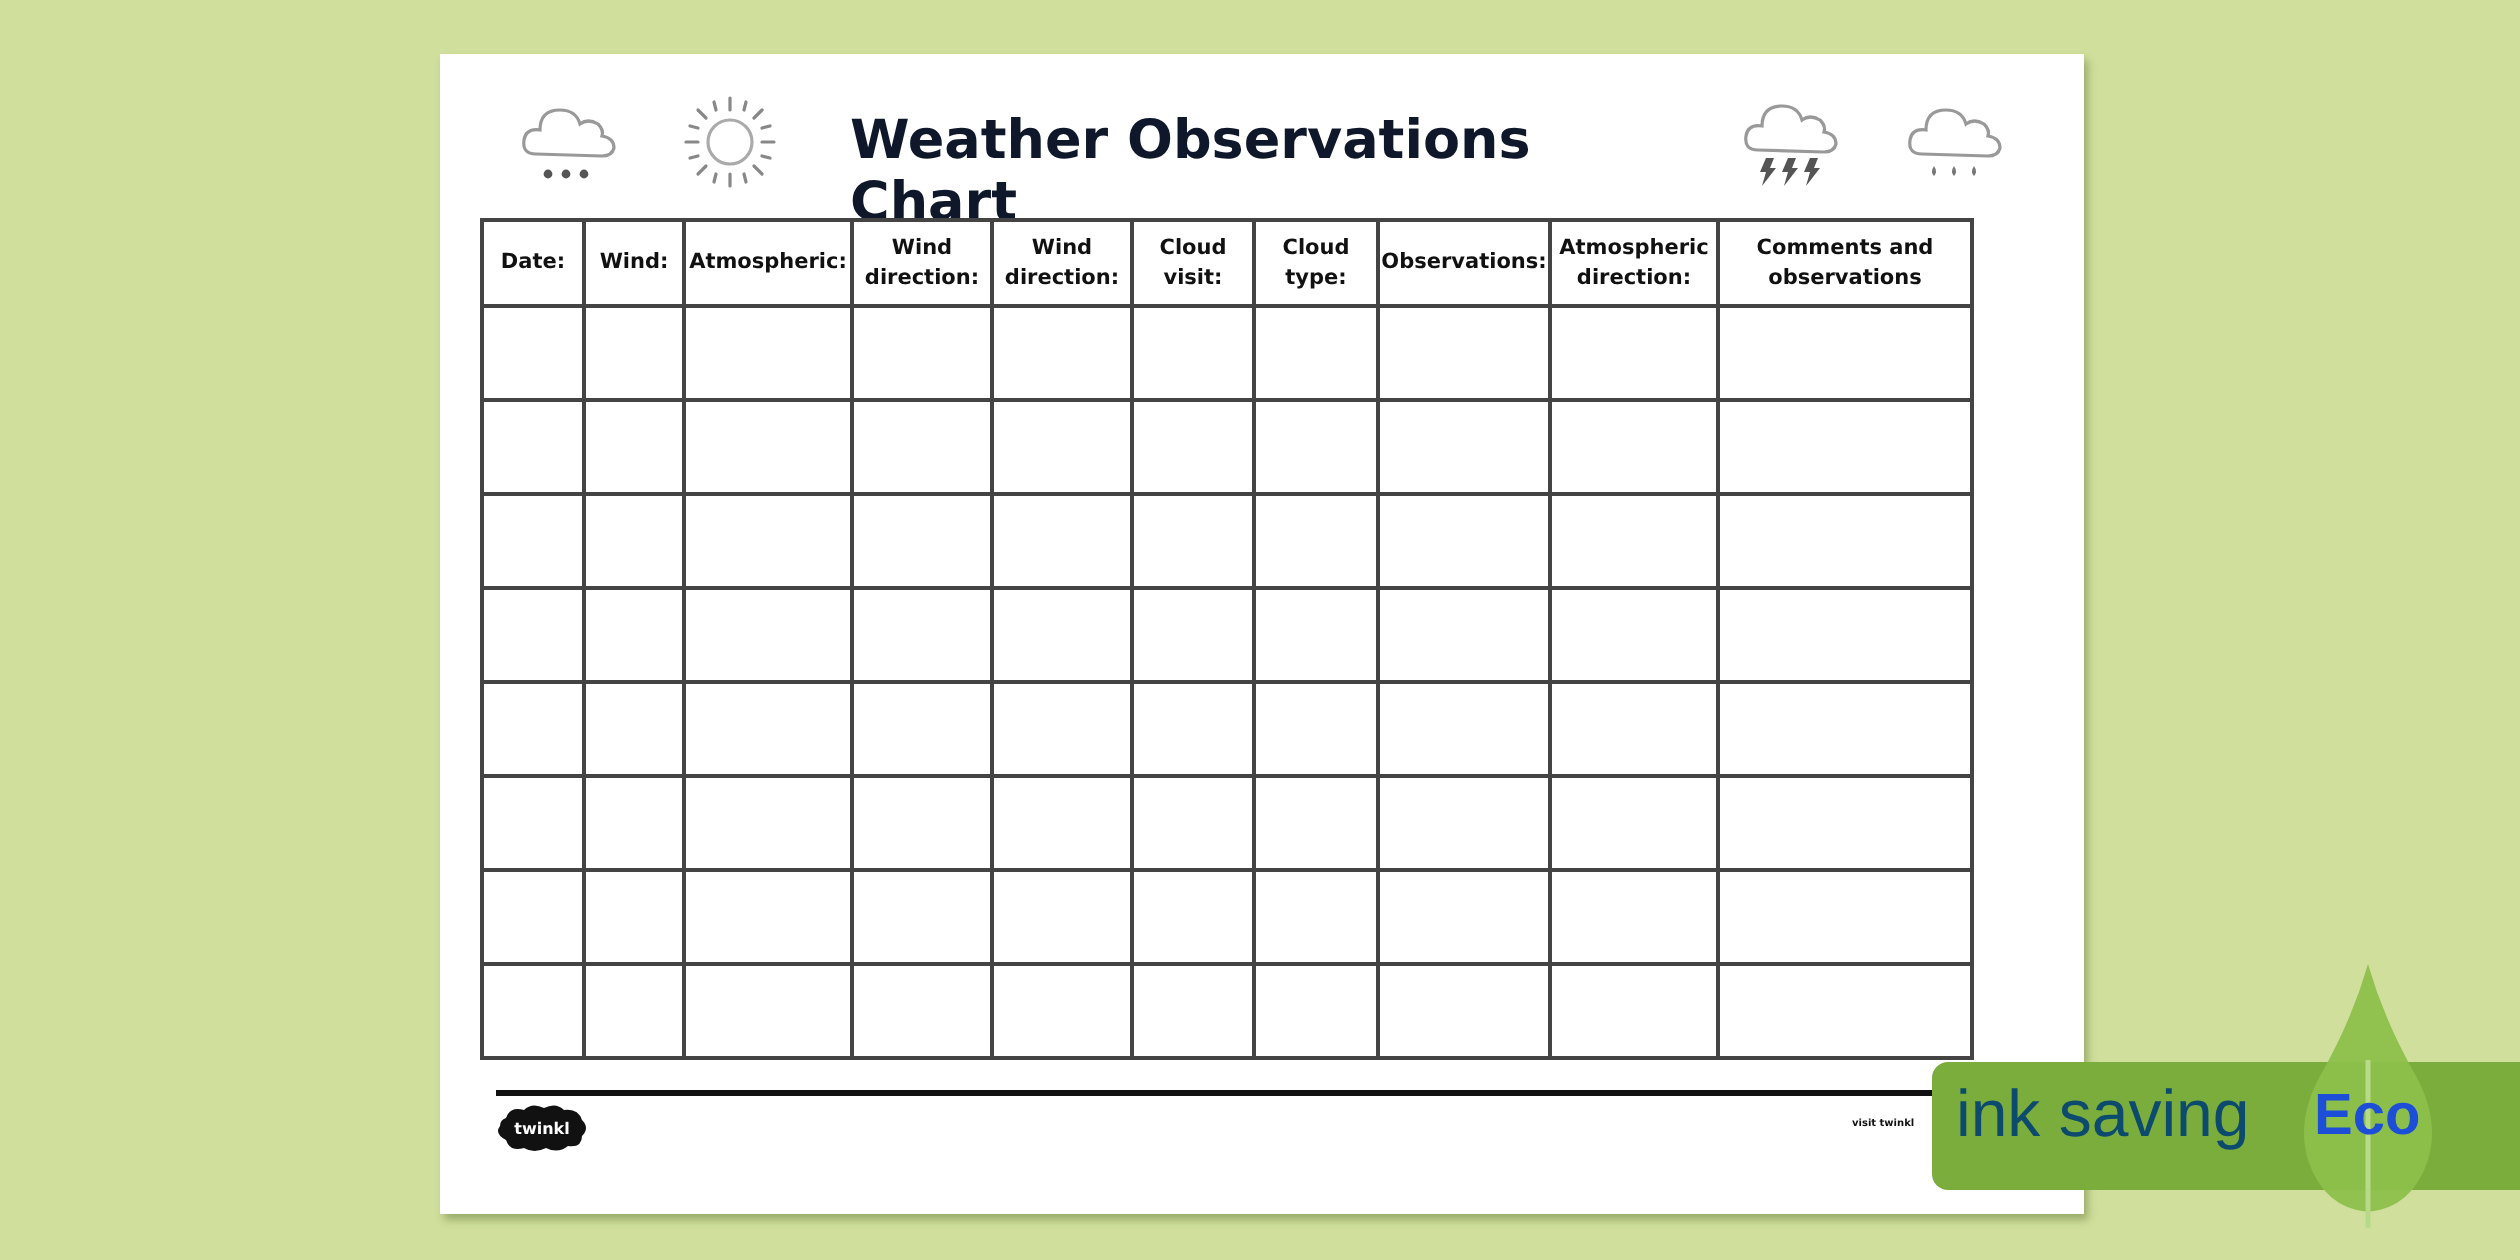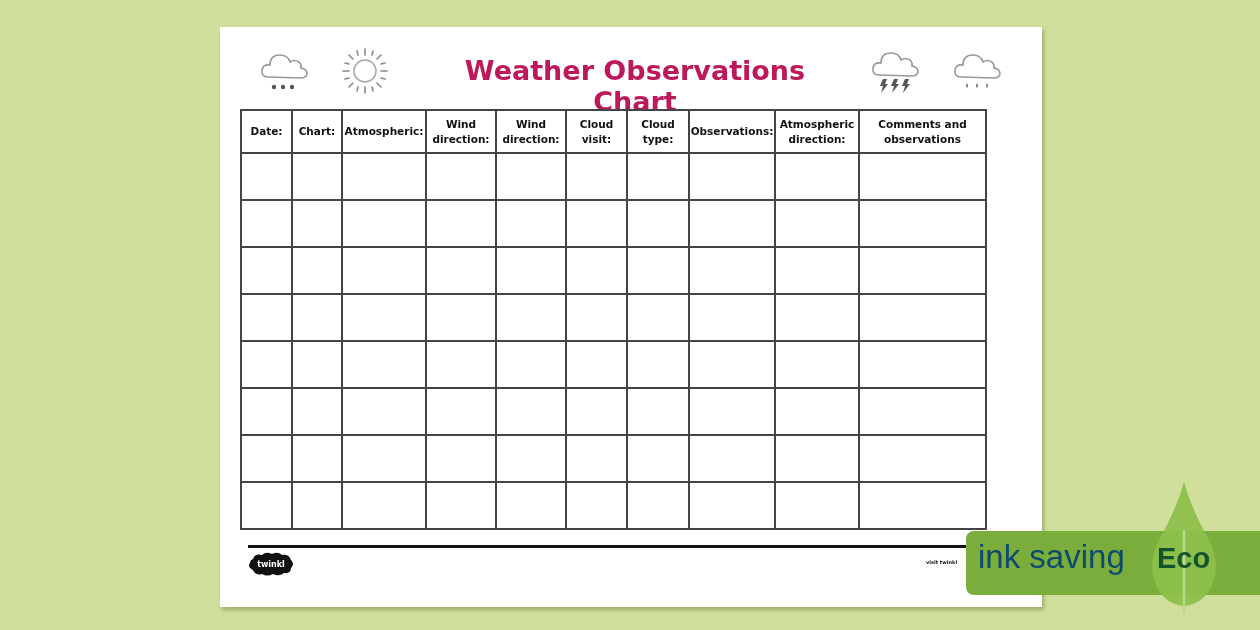--- a/index.html
+++ b/index.html
@@ -10,23 +10,23 @@
     font-family:"DejaVu Sans", sans-serif;
   }
   .page {
     position:absolute; left:220px; top:27px;
     width:822px; height:580px;
     background:#ffffff;
     box-shadow: 2px 3px 4px rgba(90,110,50,0.45);
   }
   .title {
     position:absolute; left:205px; top:28px; width:420px;
-    text-align:center;
+    text-align:left;
     font-family:"DejaVu Sans", sans-serif;
-    font-weight:bold; font-size:27px; color:#be185d;
+    font-weight:bold; font-size:27px; color:#0f172a;
     letter-spacing:0px;
   }
   .icon { position:absolute; }
   table.grid {
     position:absolute; left:20px; top:82px;
     border-collapse:collapse;
     table-layout:fixed;
   }
   table.grid td, table.grid th {
     border:2px solid #444;
@@ -60,21 +60,21 @@
   }
   .badge-text {
     position:absolute; left:978px; top:538px;
     font-family:"Liberation Sans", sans-serif;
     font-size:33px; color:#0c4a6e;
   }
   .drop { position:absolute; left:1146px; top:480px; }
   .eco-text {
     position:absolute; left:1157px; top:542px;
     font-family:"Liberation Sans", sans-serif;
-    font-weight:bold; font-size:29px; color:#14532d;
+    font-weight:bold; font-size:29px; color:#1d4ed8;
   }
 </style>
 </head>
 <body>
 
 <div class="page">
 
   <svg class="icon" style="left:38px;top:20px" width="54" height="48" viewBox="0 0 54 48">
     <path d="M10 30 Q3 30 4 23 Q5 17 12 18 Q12 8 22 8 Q30 8 32 15 Q36 12 41 15 Q44 18 43 21 Q49 22 49 27 Q48 31 43 31 Z" fill="none" stroke="#999" stroke-width="1.6"></path>
     <circle cx="16" cy="40" r="2.2" fill="#555"></circle>
@@ -133,21 +133,21 @@
         <col style="width: 70px;">
         <col style="width: 61px;">
         <col style="width: 62px;">
         <col style="width: 86px;">
         <col style="width: 84px;">
         <col style="width: 127px;">
       </colgroup>
     <thead>
       <tr id="obs-header">
           <th>Date:</th>
-          <th>Chart:</th>
+          <th>Wind:</th>
           <th>Atmospheric:</th>
           <th>Wind direction:</th>
           <th>Wind direction:</th>
           <th>Cloud visit:</th>
           <th>Cloud type:</th>
           <th>Observations:</th>
           <th>Atmospheric direction:</th>
           <th>Comments and observations</th>
         </tr>
     </thead>

